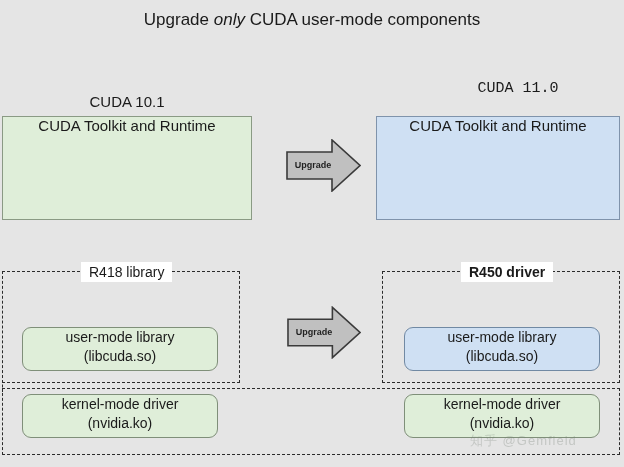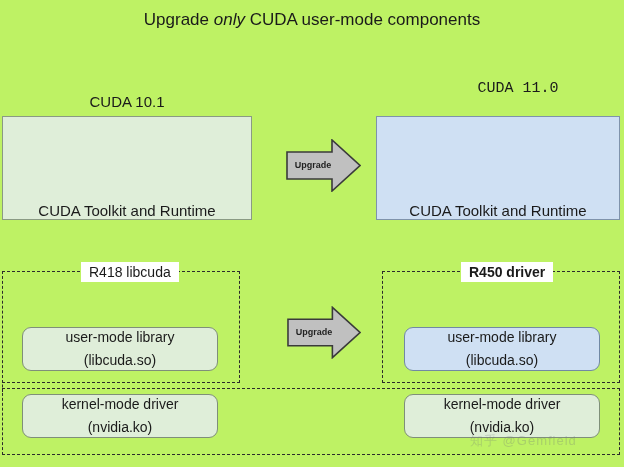--- a/index.html
+++ b/index.html
@@ -9,21 +9,21 @@
   }
   body {
     font-family: "Liberation Sans", "DejaVu Sans", sans-serif;
     color: #111111;
   }
   #canvas {
     position: relative;
     width: 624px;
     height: 467px;
     overflow: hidden;
-    background: #bef264;
+    background: #e5e5e5;
   }
 
   
   .title {
     position: absolute;
     left: 112px;
     top: 8px;
     width: 400px;
     text-align: center;
     font-size: 17px;
@@ -40,21 +40,21 @@
     text-align: center;
     white-space: nowrap;
   }
   #cap-left  { left: 2px;   top: 80px; width: 250px; margin-top: 13px; }
   #cap-right { left: 396px; top: 80px; width: 244px; font-family: Liberation Mono, monospace; }
 
   
   .bigbox {
     position: absolute;
     display: flex;
-    align-items: flex-end;
+    align-items: flex-start;
     justify-content: center;
     font-size: 15px;
     color: #1a1a1a;
     box-sizing: border-box;
   }
   #box-toolkit-old {
     left: 2px; top: 116px; width: 250px; height: 104px;
     background: #dfeed9;
     border: 1px solid #8a9a84;
   }
@@ -120,21 +120,21 @@
   #lbl-r450 { left: 78px; font-weight: bold; }
 
   
   .pill {
     position: absolute;
     box-sizing: border-box;
     border-radius: 9px;
     display: flex;
     flex-direction: column;
     align-items: center;
-    justify-content: space-between;
+    justify-content: flex-start;
     font-size: 14px;
     line-height: 19px;
     color: #1a1a1a;
     text-align: center;
   }
   .pill.green { background: #dfeed9; border: 1px solid #7f8f79; }
   .pill.blue  { background: #cfe0f3; border: 1px solid #7189a3; }
 
   #pill-uml-old { left: 22px;  top: 327px; width: 196px; height: 44px; }
   #pill-uml-new { left: 404px; top: 327px; width: 196px; height: 44px; }
@@ -173,21 +173,21 @@
   </div>
 
   <div class="arrow" id="arrow-top">
     <svg width="75" height="53" viewBox="0 0 75 53">
       <polygon points="1,13 46,13 46,1 74,26.5 46,52 46,40 1,40" fill="#c0c0c0" stroke="#3a3a3a" stroke-width="1.6" stroke-linejoin="miter"></polygon>
     </svg>
     <div class="arrow-label">Upgrade</div>
   </div>
 
   <div class="dashed" id="drv-r418">
-    <div class="dashed-label" id="lbl-r418">R418 libcuda</div>
+    <div class="dashed-label" id="lbl-r418">R418 library</div>
   </div>
   <div class="dashed" id="drv-r450">
     <div class="dashed-label" id="lbl-r450">R450 driver</div>
   </div>
   <div class="dashed" id="drv-lower"></div>
   <div id="drv-join-left"></div>
 
   <div class="arrow" id="arrow-bottom">
     <svg width="74" height="53" viewBox="0 0 75 53">
       <polygon points="1,13 46,13 46,1 74,26.5 46,52 46,40 1,40" fill="#c0c0c0" stroke="#3a3a3a" stroke-width="1.6" stroke-linejoin="miter"></polygon>

